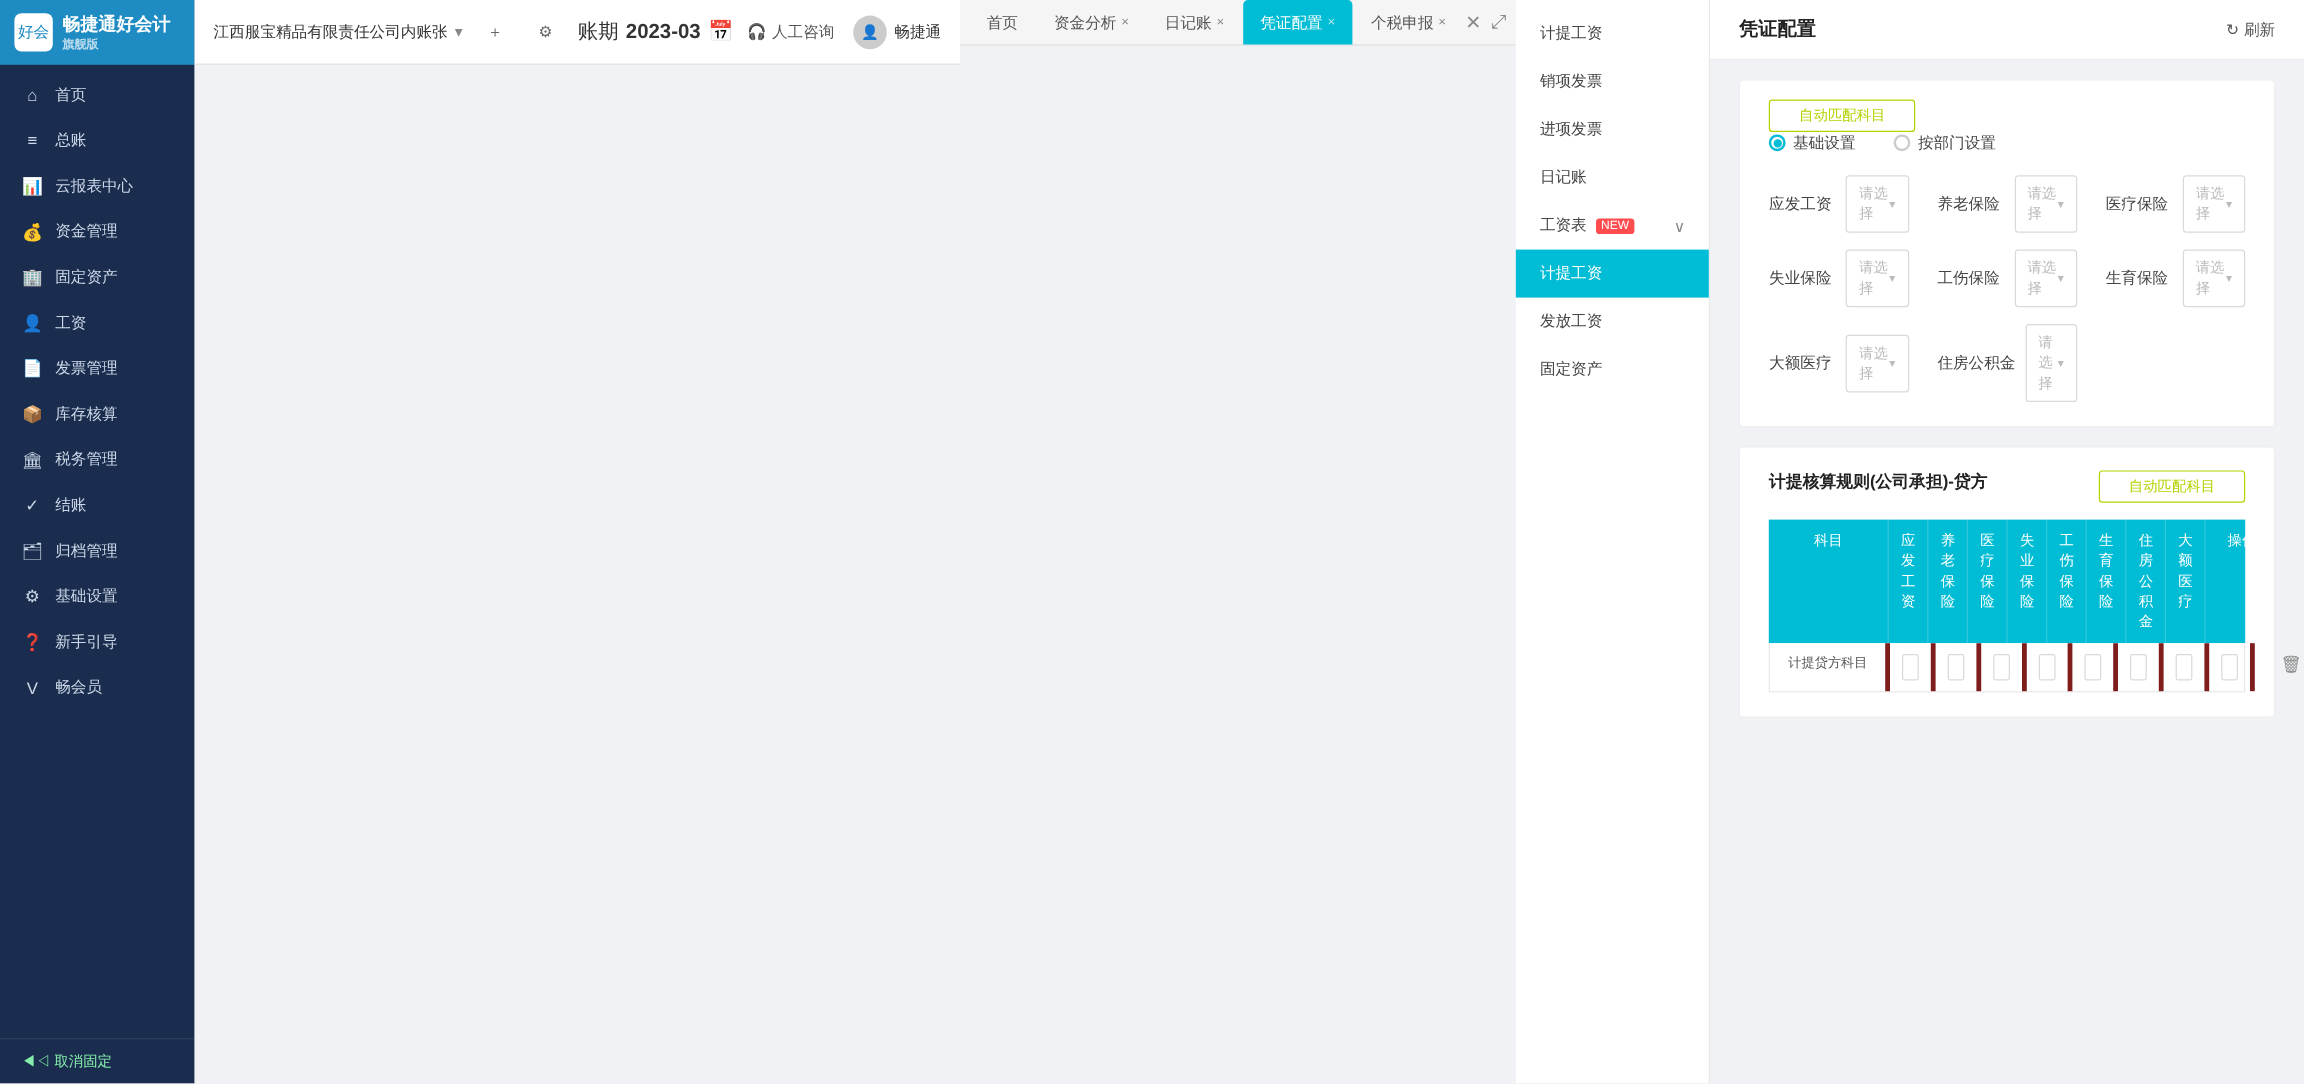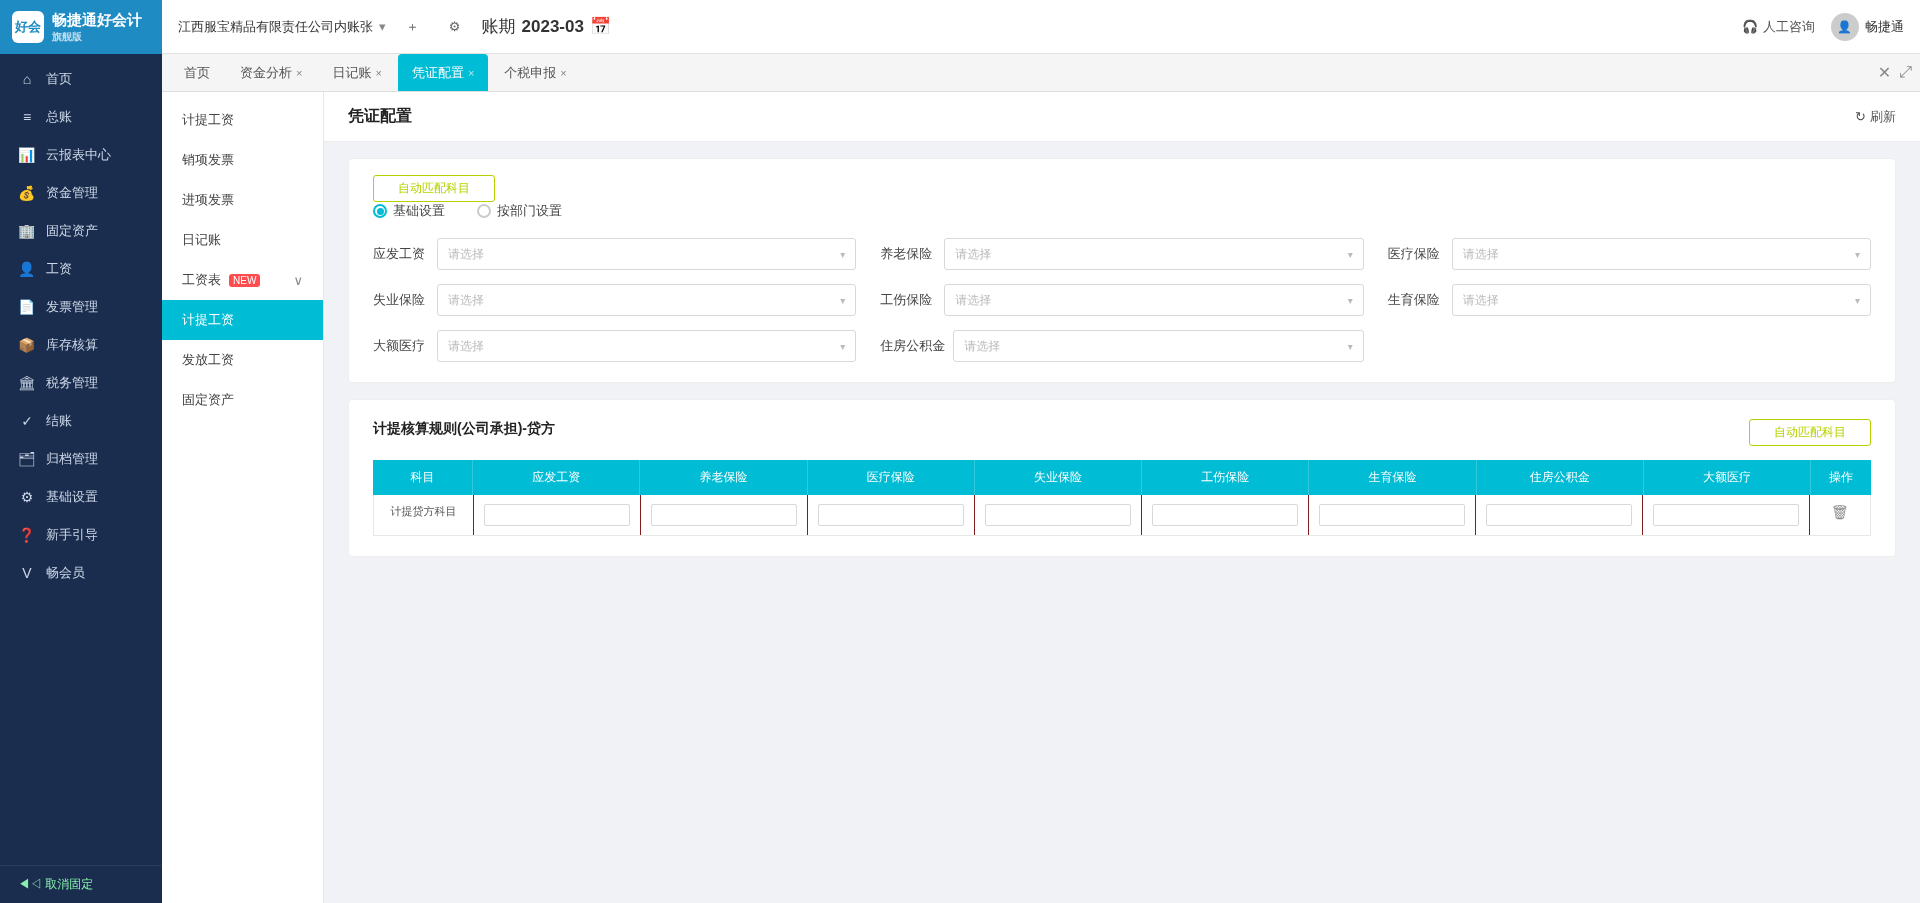--- a/index.html
+++ b/index.html
@@ -25,21 +25,21 @@
       font-size: 15px;
       font-weight: bold;
       min-height: 54px;
     }
     .sidebar-logo-icon {
       width: 32px; height: 32px;
       background: #fff;
       border-radius: 6px;
       display: flex; align-items: center; justify-content: center;
       color: #1e8bc3;
-      font-weight: bold;
+      font-weight: normal;
       font-size: 13px;
     }
     .sidebar-logo-sub { font-size: 10px; color: rgba(255,255,255,0.7); }
     .sidebar-nav { flex: 1; overflow-y: auto; padding: 6px 0; }
     .sidebar-item {
       display: flex; align-items: center; gap: 10px;
       padding: 10px 18px;
       cursor: pointer;
       color: #cdd8e8;
       font-size: 13px;
@@ -49,21 +49,21 @@
       padding: 10px 18px;
       color: #86efac;
       font-size: 12px;
       display: flex; align-items: flex-end; gap: 6px;
       cursor: pointer;
       border-top: 1px solid rgba(255,255,255,0.08);
       margin-top: 24px;
     }
 
     
-    .main-area { flex: 1; display: flex; flex-direction: column; height: 100%; overflow: hidden; }
+    .main-area { flex: 1; display: flex; flex-direction: row; height: 100%; overflow: hidden; }
 
     
     .topbar {
       background: #fff;
       border-bottom: 1px solid #e0e0e0;
       display: flex;
       align-items: center;
       padding: 0 16px;
       height: 54px;
       gap: 12px;
@@ -256,21 +256,21 @@
       background: #fff;
       border: 1px solid #e8e8e8;
       border-top: none;
     }
     .th, .td {
       padding: 9px 10px;
       text-align: center;
       border-right: 1px solid rgba(255,255,255,0.2);
       font-size: 12px;
     }
-    .td { border-right: 1px solid #7f1d1d; color: #333; }
+    .td { border-right: 4px solid #7f1d1d; color: #333; }
     .th:last-child, .td:last-child { border-right: none; }
     .table-input {
       width: 100%;
       border: 1px solid #d9d9d9;
       border-radius: 2px;
       padding: 3px 6px;
       font-size: 12px;
       text-align: center;
     }
     .delete-icon { color: #888; cursor: pointer; font-size: 14px; }

